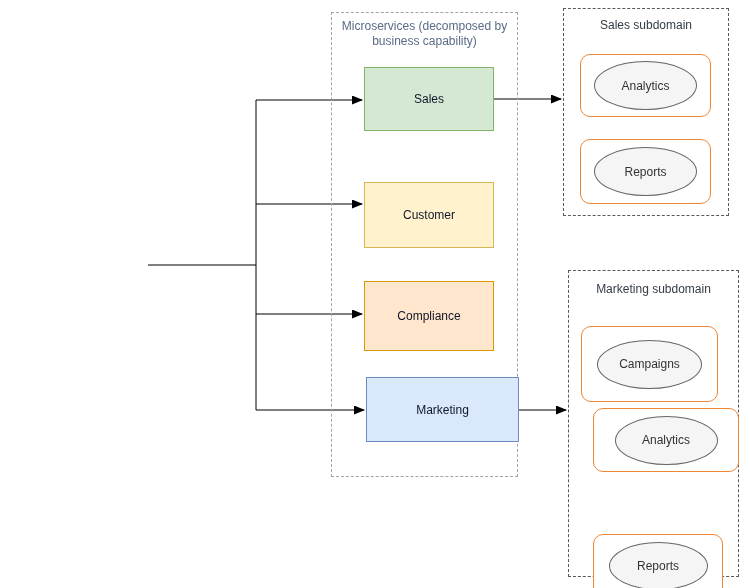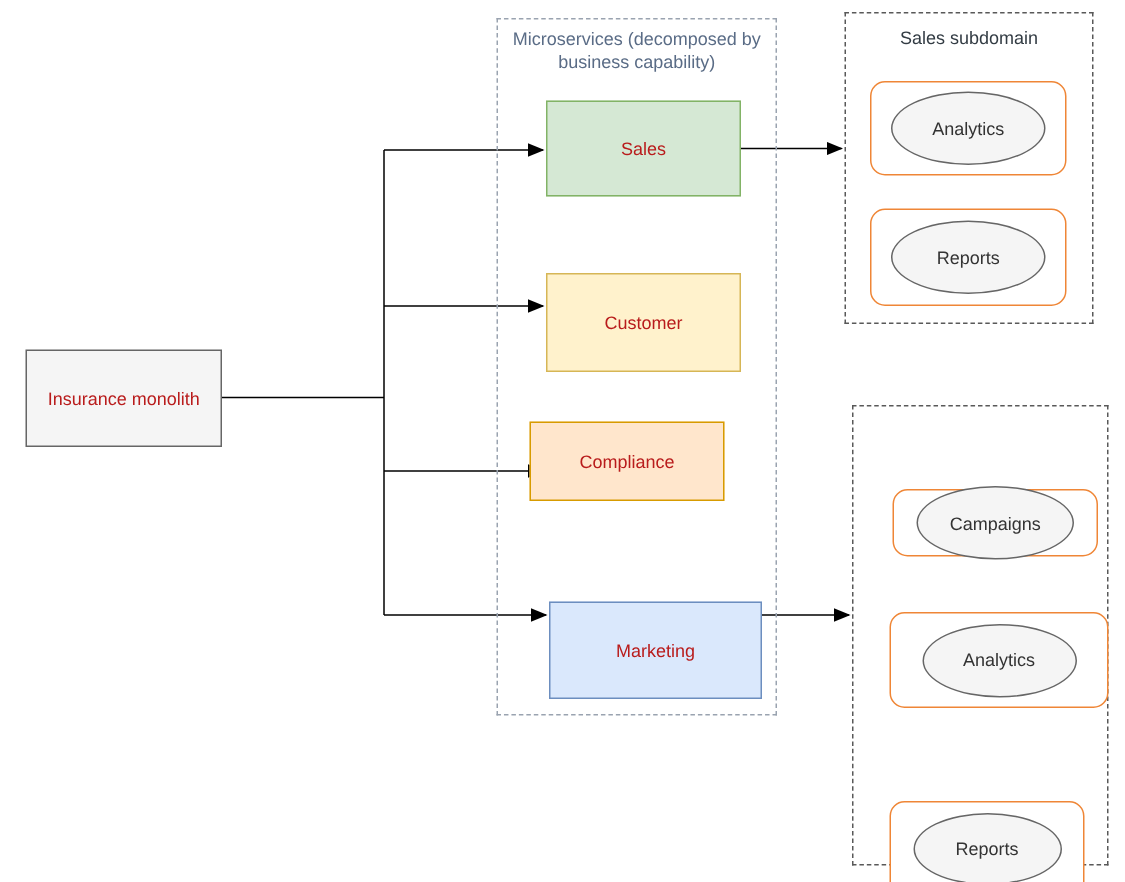--- a/index.html
+++ b/index.html
@@ -1,21 +1,21 @@
 <!DOCTYPE html>
 <html><head>
 <meta charset="utf-8">
 <style>
   html,body{margin:0;padding:0;background:#ffffff;}
   body{font-family:"Liberation Sans","DejaVu Sans",sans-serif;}
   .canvas{position:relative;width:750px;height:588px;background:#ffffff;overflow:hidden;}
   .canvas svg.wires{position:absolute;left:0;top:0;z-index:0;pointer-events:none;}
 
   .node{position:absolute;display:flex;align-items:center;justify-content:center;
-        box-sizing:border-box;font-size:12px;color:#b91c1c;text-align:center;z-index:1;}
+        box-sizing:border-box;font-size:12px;color:#0f172a;text-align:center;z-index:1;}
   .rect-node{border:1px solid #666;background:#f5f5f5;}
 
   .group{position:absolute;box-sizing:border-box;z-index:1;}
   .group-ms{border:1px dashed #9aa3b0;}
   .group-sub{border:1px dashed #595959;text-decoration:underline;}
   .group-title{position:absolute;left:0;right:0;text-align:center;font-size:12px;color:#333c44;}
   .group-title.ms{color:#5a6c86;top:6px;padding:0 4px;line-height:1.25;}
 
   .svc{border:1px solid;z-index:2;}
 
@@ -38,60 +38,58 @@
     <path d="M148,265 L256,265" stroke="#000" stroke-width="1" fill="none"></path>
     <path d="M256,100 L256,410" stroke="#000" stroke-width="1" fill="none"></path>
     <path d="M256,100 L362,100" stroke="#000" stroke-width="1" fill="none" marker-end="url(#arrow)"></path>
     <path d="M256,204 L362,204" stroke="#000" stroke-width="1" fill="none" marker-end="url(#arrow)"></path>
     <path d="M256,314 L362,314" stroke="#000" stroke-width="1" fill="none" marker-end="url(#arrow)"></path>
     <path d="M256,410 L364,410" stroke="#000" stroke-width="1" fill="none" marker-end="url(#arrow)"></path>
     <path d="M494,99 L561,99" stroke="#000" stroke-width="1" fill="none" marker-end="url(#arrow)"></path>
     <path d="M497,410 L566,410" stroke="#000" stroke-width="1" fill="none" marker-end="url(#arrow)"></path>
   </svg>
 
-  <div class="node rect-node" style="left:17px;top:233px;width:131px;height:65px;">
-    <span>Insurance monolith</span>
-  </div>
 
   <div class="group group-ms" style="left:331px;top:12px;width:187px;height:465px;">
     <div class="group-title ms">Microservices (decomposed by business capability)</div>
   </div>
 
   <div class="node svc" style="left: 364px; top: 67px; width: 130px; height: 64px; background: rgb(213, 232, 212); border-color: rgb(130, 179, 102);">
     <span>Sales</span>
   </div>
   <div class="node svc" style="left: 364px; top: 182px; width: 130px; height: 66px; background: rgb(255, 242, 204); border-color: rgb(214, 182, 86);">
     <span>Customer</span>
   </div>
-  <div class="node svc" style="left: 353px; top: 281px; width: 130px; height: 53px; background: rgb(255, 230, 204); border-color: rgb(215, 155, 0);">
+  <div class="node svc" style="left: 364px; top: 281px; width: 130px; height: 70px; background: rgb(255, 230, 204); border-color: rgb(215, 155, 0);">
     <span>Compliance</span>
   </div>
-  <div class="node svc" style="left: 366px; top: 377px; width: 142px; height: 65px; background: rgb(218, 232, 252); border-color: rgb(108, 142, 191); margin-top: 24px;">
+  <div class="node svc" style="left: 366px; top: 377px; width: 153px; height: 65px; background: rgb(218, 232, 252); border-color: rgb(108, 142, 191);">
     <span>Marketing</span>
   </div>
 
   <div class="group group-sub" style="left:563px;top:8px;width:166px;height:208px;">
     <div class="group-title" style="top:9px;">Sales subdomain</div>
 
     <div class="cap" style="left:16px;top:45px;width:131px;height:63px;">
       <div class="ellipse">
         <span>Analytics</span>
       </div>
     </div>
 
     <div class="cap" style="left:16px;top:130px;width:131px;height:65px;">
       <div class="ellipse">
         <span>Reports</span>
       </div>
     </div>
   </div>
 
   <div class="group group-sub" style="left:568px;top:270px;width:171px;height:307px;">
+    <div class="group-title" style="top:11px;">Marketing subdomain</div>
 
-    <div class="cap" style="left:26px;top:55px;width:137px;height:45px;">
+    <div class="cap" style="left:12px;top:55px;width:137px;height:76px;">
       <div class="ellipse" style="width:103px;">
         <span>Campaigns</span>
       </div>
     </div>
 
     <div class="cap" style="left:24px;top:137px;width:146px;height:64px;">
       <div class="ellipse">
         <span>Analytics</span>
       </div>
     </div>

